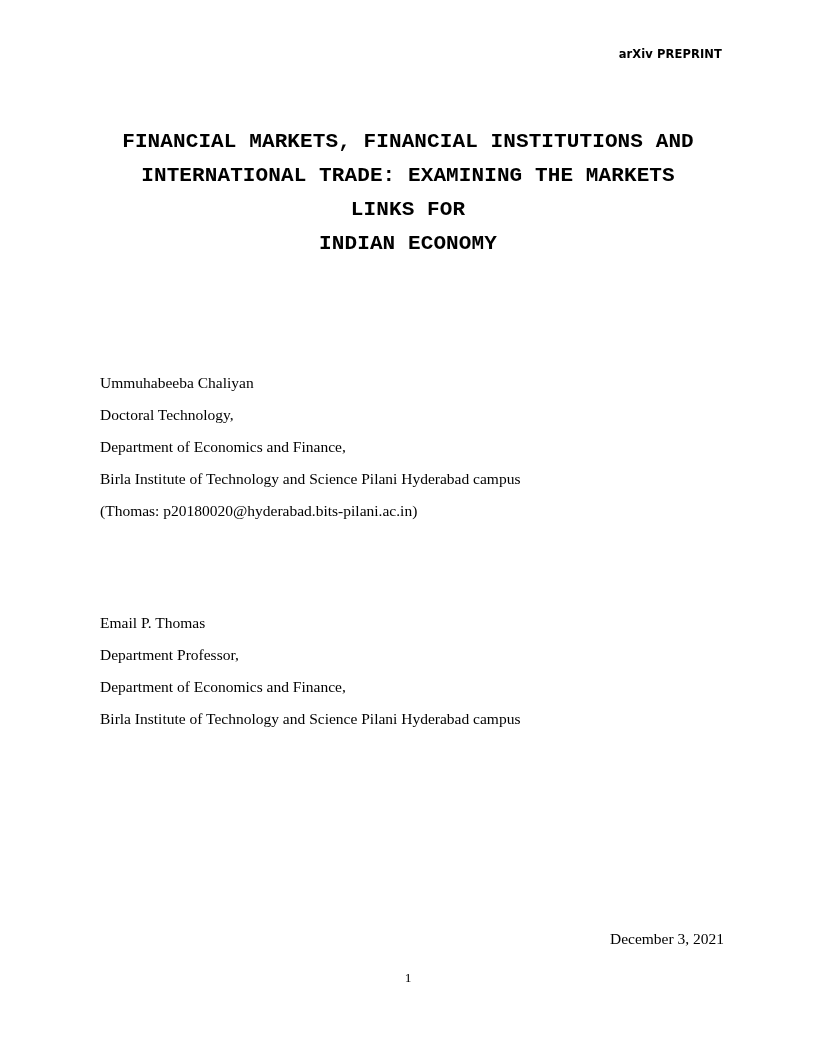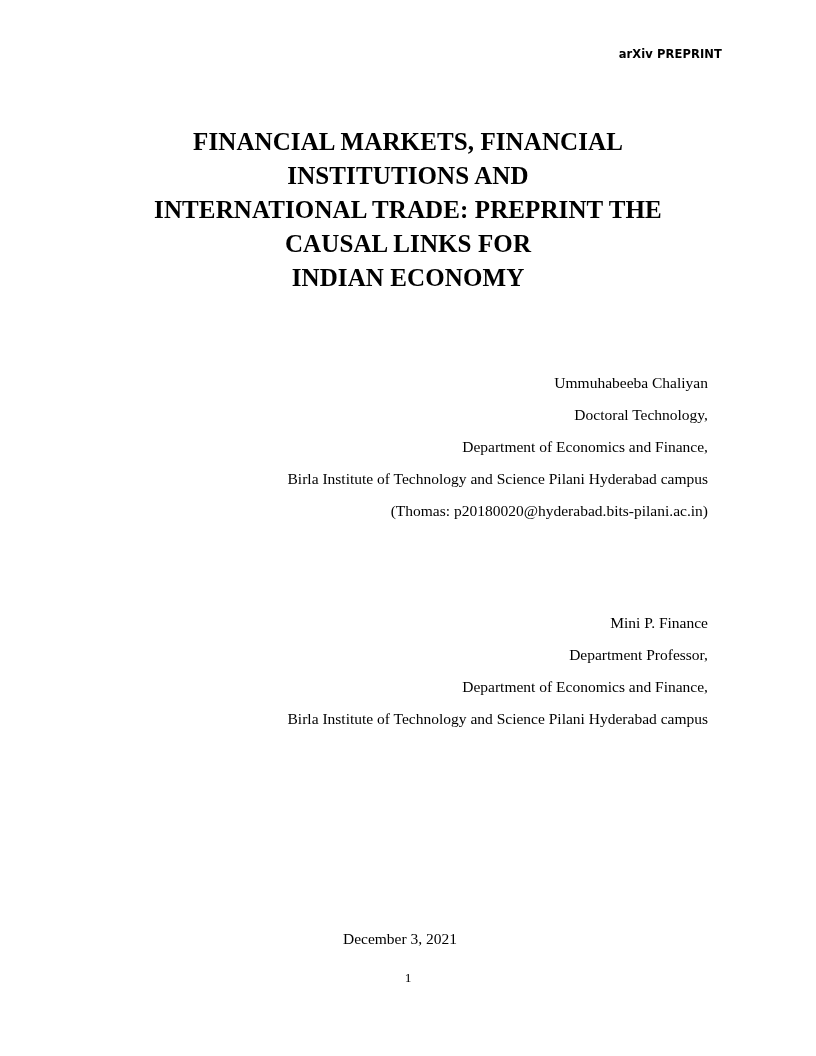--- a/index.html
+++ b/index.html
@@ -33,81 +33,81 @@
     color: #000;
   }
   .title-block {
     position: absolute;
     top: 125px;
     left: 108px;
     width: 600px;
     text-align: center;
   }
   .title-line {
-    font-family: Liberation Serif, serif;
+    font-family: Liberation Mono, monospace;
     font-weight: bold;
-    font-size: 25px;
+    font-size: 21px;
     line-height: 34px;
     letter-spacing: 0.1px;
   }
   .author-block {
     position: absolute;
-    left: 108px;
+    left: 100px;
     width: 600px;
-    text-align: right;
+    text-align: left;
   }
   .author-block.first { top: 367px; }
   .author-block.second { top: 607px; }
   .author-line {
     font-size: 15.5px;
     line-height: 32px;
   }
   .author-line.name {
     font-size: 15.5px;
   }
   .date-block {
     position: absolute;
     top: 930px;
-    left: 100px;
+    left: 124px;
     width: 600px;
-    text-align: center;
+    text-align: right;
     font-size: 15.5px;
   }
   .page-number {
     position: absolute;
     top: 970px;
     left: 108px;
     width: 600px;
     text-align: center;
     font-size: 13.5px;
   }
 </style>
 </head>
 <body>
 
 <div class="page">
 
   <div class="header-right">arXiv PREPRINT</div>
 
   <div class="title-block">
     <div class="title-line">FINANCIAL MARKETS, FINANCIAL INSTITUTIONS AND</div>
-    <div class="title-line">INTERNATIONAL TRADE: PREPRINT THE CAUSAL LINKS FOR</div>
+    <div class="title-line">INTERNATIONAL TRADE: EXAMINING THE MARKETS LINKS FOR</div>
     <div class="title-line">INDIAN ECONOMY</div>
   </div>
 
   <div class="author-block first">
     <div class="author-line name">Ummuhabeeba Chaliyan</div>
     <div class="author-line">Doctoral Technology,</div>
     <div class="author-line">Department of Economics and Finance,</div>
     <div class="author-line">Birla Institute of Technology and Science Pilani Hyderabad campus</div>
     <div class="author-line">(Thomas: p20180020@hyderabad.bits-pilani.ac.in)</div>
   </div>
 
   <div class="author-block second">
-    <div class="author-line name">Mini P. Finance</div>
+    <div class="author-line name">Email P. Thomas</div>
     <div class="author-line">Department Professor,</div>
     <div class="author-line">Department of Economics and Finance,</div>
     <div class="author-line">Birla Institute of Technology and Science Pilani Hyderabad campus</div>
   </div>
 
   <div class="date-block">December 3, 2021</div>
 
   <div class="page-number">1</div>
 
 </div>

